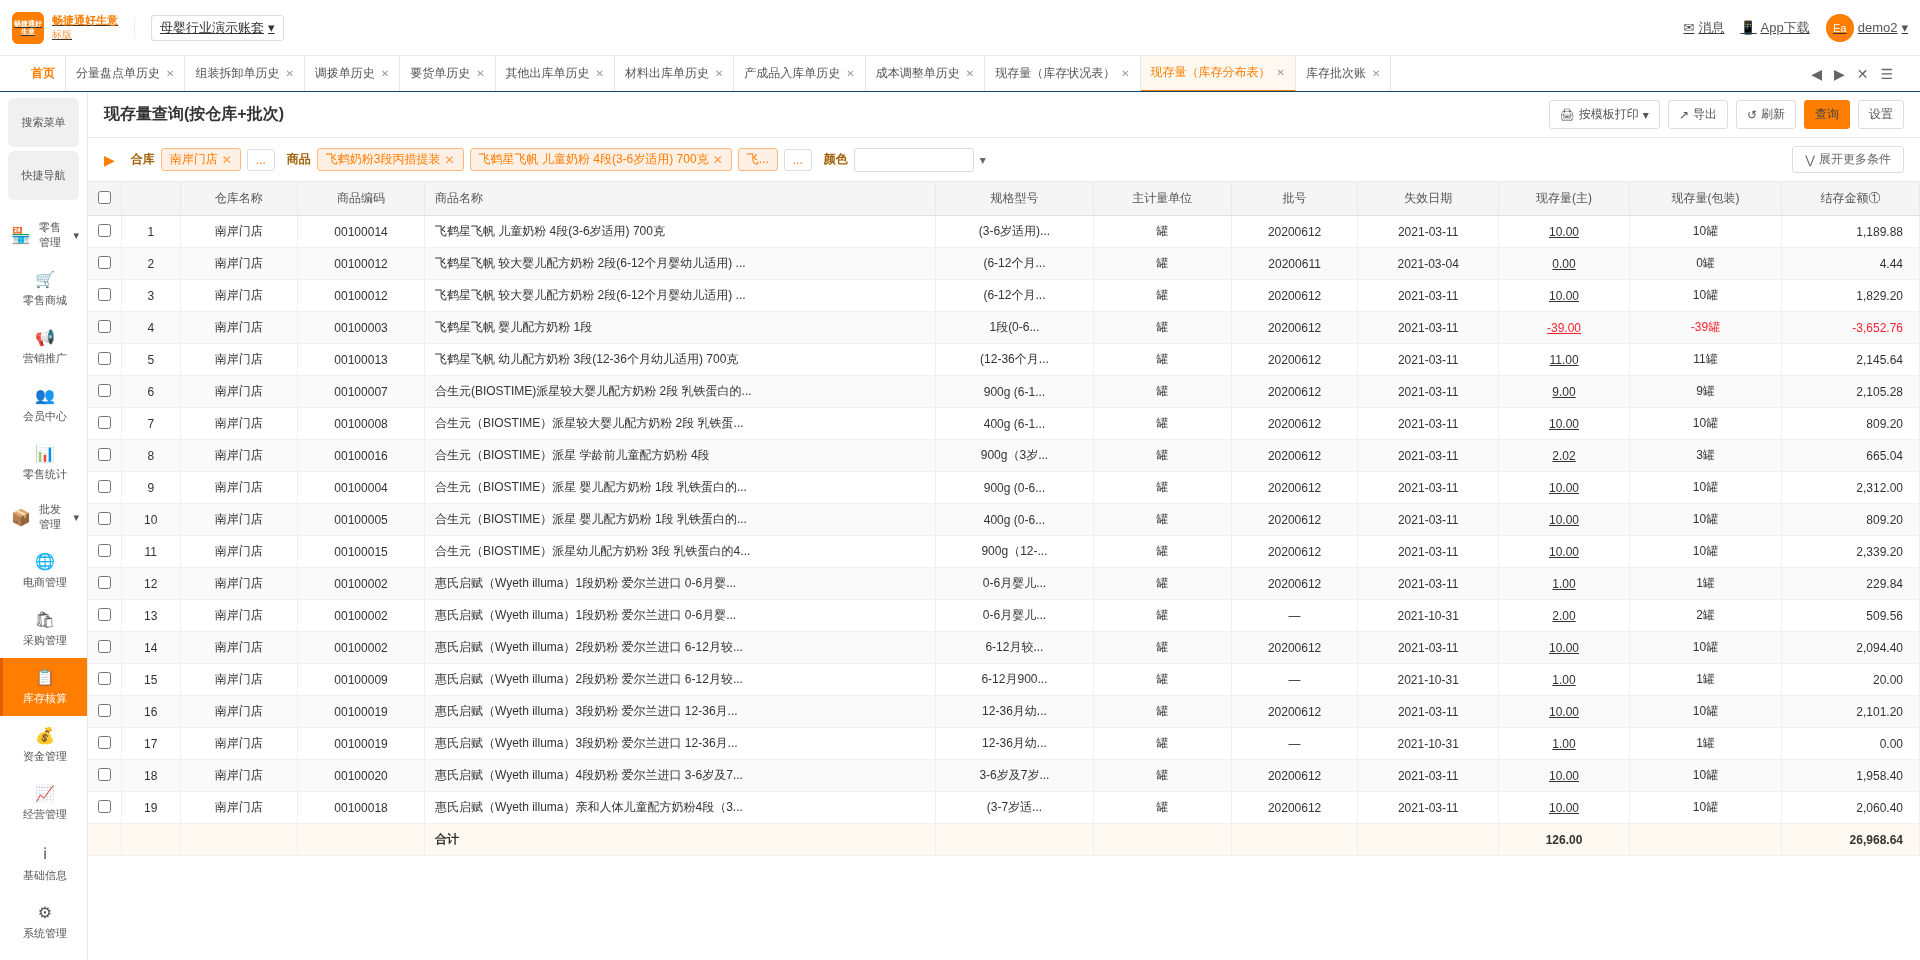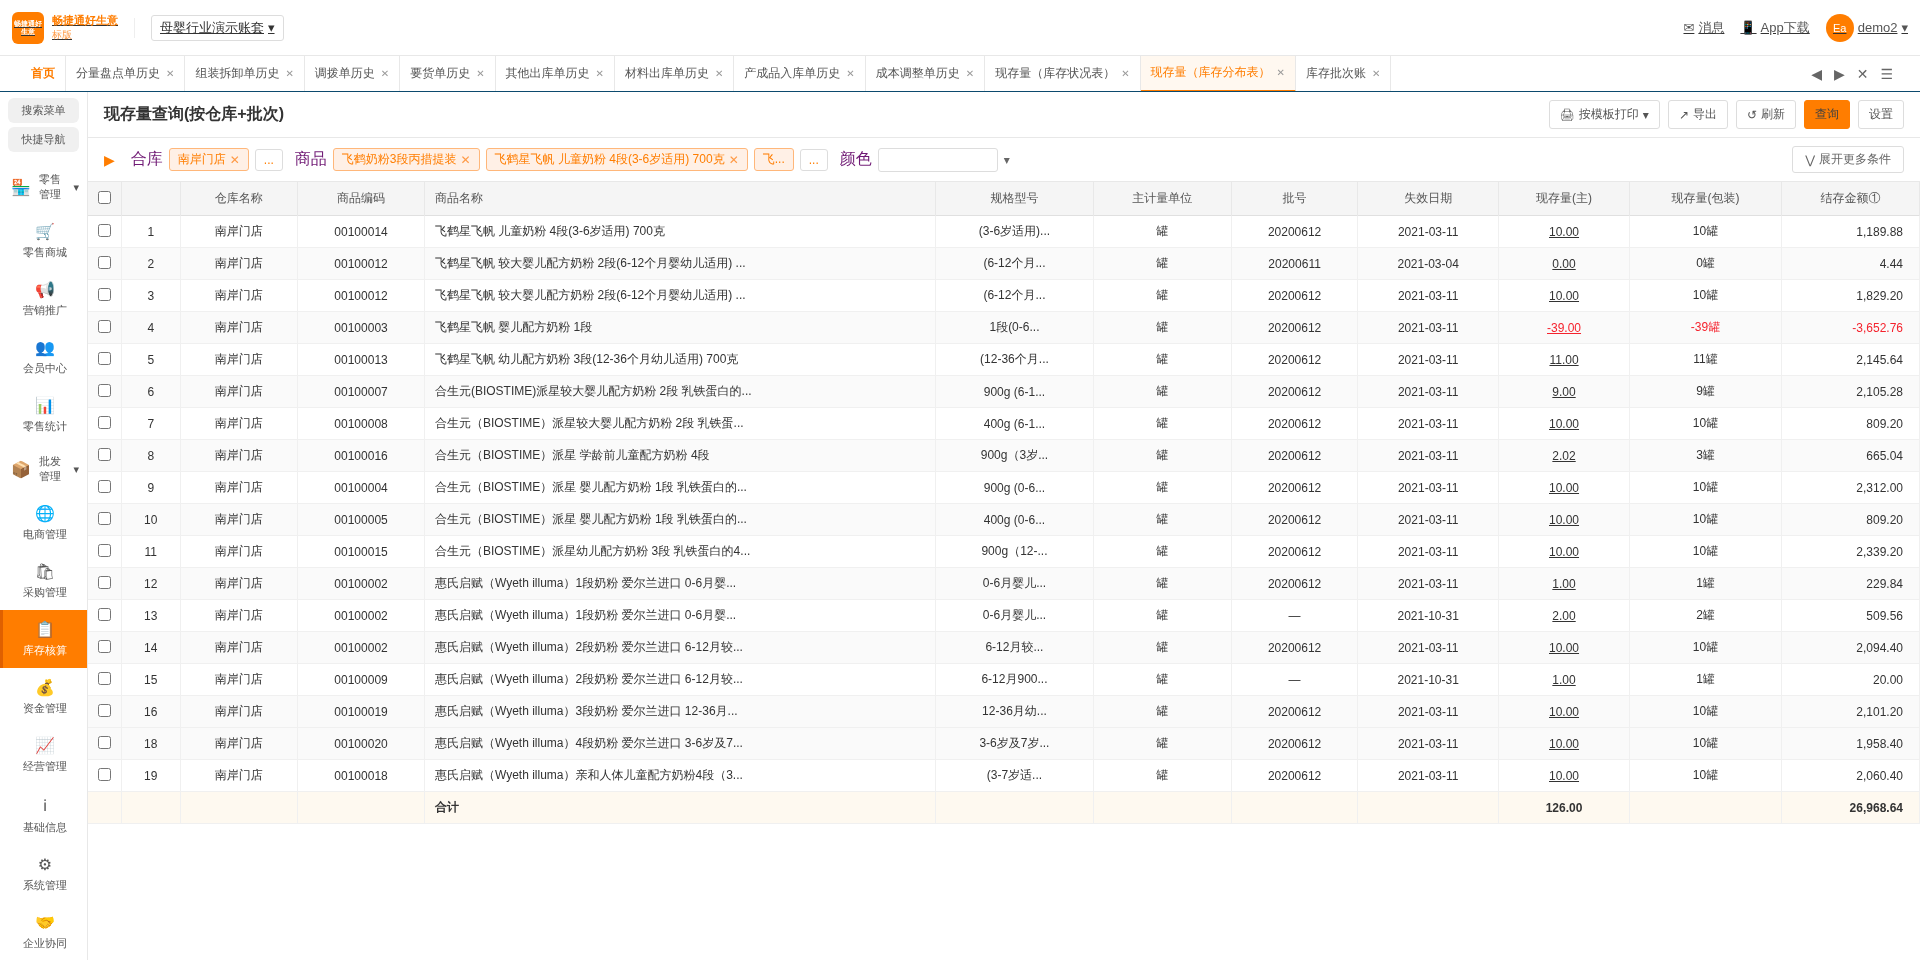--- a/index.html
+++ b/index.html
@@ -46,21 +46,21 @@
     }
     .sidebar-item {
       display: flex; flex-direction: column; align-items: center; justify-content: center;
       padding: 10px 4px; cursor: pointer; color: #555; font-size: 11px; gap: 4px;
       border-left: 3px solid transparent;
     }
     .sidebar-item.active { background: #ff7d00; color: #fff; border-left-color: #e06000; }
     .sidebar-item .si-icon { font-size: 16px; }
     .sidebar-top-btns { display: flex; flex-direction: column; gap: 4px; padding: 6px 8px; }
     .sidebar-top-btn {
-      background: #f0f0f0; border: none; border-radius: 6px; padding: 5px 4px;
+      background: #f0f0f0; border: none; border-radius: 6px; padding: 17px 4px;
       font-size: 11px; cursor: pointer; color: #555; text-align: center;
     }
     .sidebar-divider { height: 1px; background: #eee; margin: 2px 0; }
     .sidebar-item.has-arrow { flex-direction: row; justify-content: space-between; padding: 10px 8px; }
     .sidebar-item.has-arrow .si-icon { margin-right: 4px; }
 
     
     .content { flex: 1; display: flex; flex-direction: column; overflow: hidden; background: #f5f5f5; }
 
     
@@ -76,21 +76,21 @@
       font-size: 12px; color: #555;
     }
     .title-btn.primary { background: #ff7d00; color: #404040; border-color: #ff7d00; }
 
     
     .filter-bar {
       background: #fff; padding: 8px 16px; display: flex; align-items: center; gap: 12px;
       border-bottom: 1px solid #e8e8e8; flex-wrap: wrap;
     }
     .filter-group { display: flex; align-items: center; gap: 6px; }
-    .filter-label { font-size: 16px; color: #701a75; flex-shrink: 0; }
+    .filter-label { font-size: 12px; color: #a16207; flex-shrink: 0; font-weight: bold; }
     .filter-input {
       border: 1px solid #ddd; border-radius: 3px; padding: 4px 8px; font-size: 12px;
       min-width: 100px; background: #fff;
     }
     .filter-tag {
       display: inline-flex; align-items: center; background: #fff0e6; border: 1px solid #ffb77a;
       border-radius: 3px; padding: 2px 8px; font-size: 12px; color: #ff7d00; gap: 4px;
     }
     .filter-tag .remove { cursor: pointer; color: #ff9944; }
     .filter-more { color: #ff7d00; cursor: pointer; font-size: 12px; border: 1px solid #ddd; border-radius: 3px; padding: 3px 8px; }
@@ -632,20 +632,36 @@
     <td>00100019</td>
     <td class="text-left" style="max-width:300px;overflow:hidden;text-overflow:ellipsis;white-space:nowrap;">惠氏启赋（Wyeth illuma）3段奶粉 爱尔兰进口 12-36月...</td>
     <td>12-36月幼...</td>
     <td>罐</td>
     <td>20200612</td>
     <td>2021-03-11</td>
     <td class="underline">10.00</td>
     <td class="">10罐</td>
     <td class="" style="text-align:right;padding-right:16px;">2,101.20</td>
   </tr>
+            <tr>
+    <td class="checkbox-cell">
+      <input type="checkbox" style="">
+    </td>
+    <td>17</td>
+    <td>南岸门店</td>
+    <td>00100019</td>
+    <td class="text-left" style="max-width:300px;overflow:hidden;text-overflow:ellipsis;white-space:nowrap;">惠氏启赋（Wyeth illuma）3段奶粉 爱尔兰进口 12-36月...</td>
+    <td>12-36月幼...</td>
+    <td>罐</td>
+    <td>—</td>
+    <td>2021-10-31</td>
+    <td class="underline">1.00</td>
+    <td class="">1罐</td>
+    <td class="" style="text-align:right;padding-right:16px;">0.00</td>
+  </tr>
             <tr class="alt">
     <td class="checkbox-cell">
       <input type="checkbox" style="">
     </td>
     <td>18</td>
     <td>南岸门店</td>
     <td>00100020</td>
     <td class="text-left" style="max-width:300px;overflow:hidden;text-overflow:ellipsis;white-space:nowrap;">惠氏启赋（Wyeth illuma）4段奶粉 爱尔兰进口 3-6岁及7...</td>
     <td>3-6岁及7岁...</td>
     <td>罐</td>

